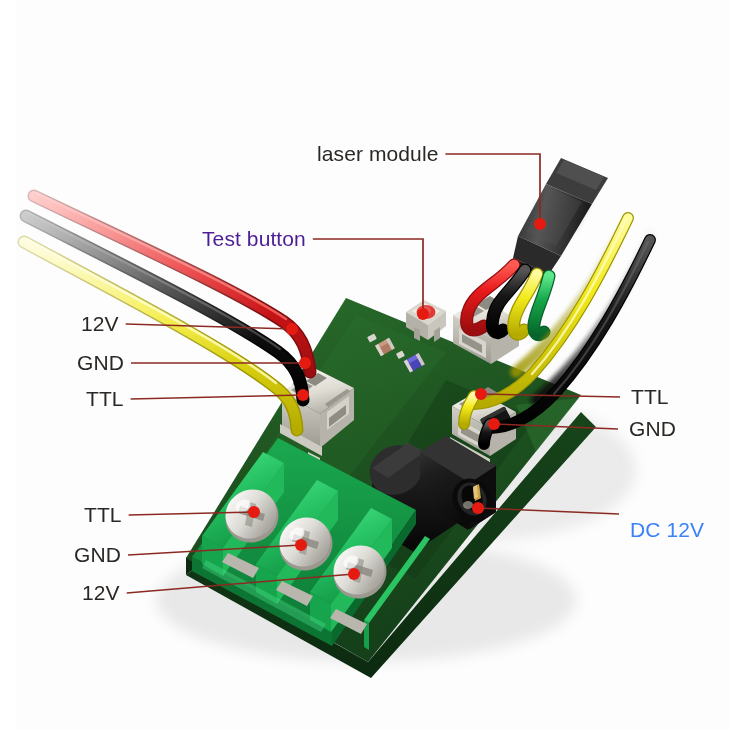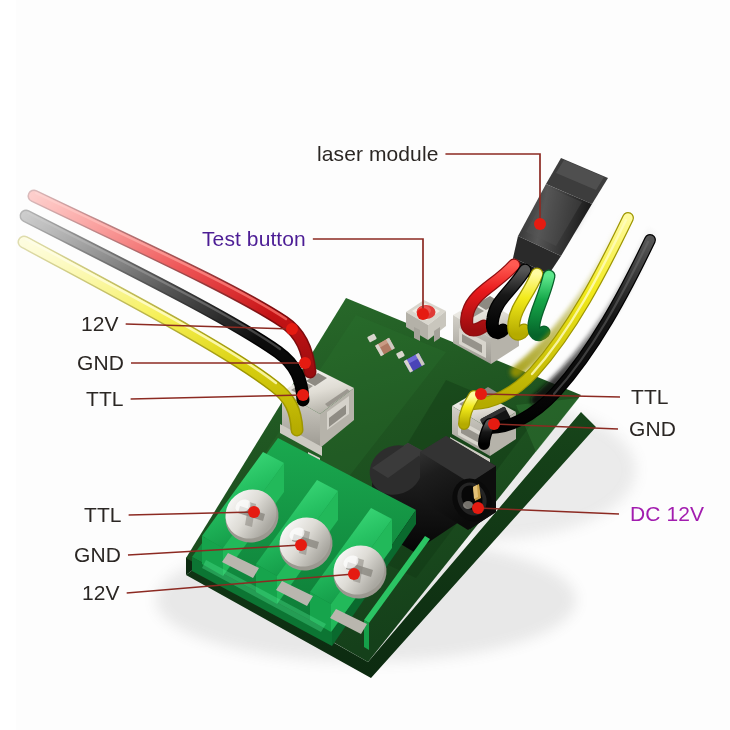--- a/index.html
+++ b/index.html
@@ -417,16 +417,16 @@
       <div class="lbl" style="left: 301px; top: 143px; color: rgb(43, 39, 36);">laser module</div>
       <div class="lbl" style="left: 186px; top: 228px; color: #4c1d95;">Test button</div>
       <div class="lbl" style="left: 65px; top: 313px; color: rgb(43, 39, 36);">12V</div>
       <div class="lbl" style="left: 61px; top: 352px; color: rgb(43, 39, 36);">GND</div>
       <div class="lbl" style="left: 70px; top: 388px; color: rgb(43, 39, 36);">TTL</div>
       <div class="lbl" style="left: 68px; top: 504px; color: rgb(43, 39, 36);">TTL</div>
       <div class="lbl" style="left: 58px; top: 544px; color: rgb(43, 39, 36);">GND</div>
       <div class="lbl" style="left: 66px; top: 582px; color: rgb(43, 39, 36);">12V</div>
       <div class="lbl" style="left: 615px; top: 386px; color: rgb(43, 39, 36);">TTL</div>
       <div class="lbl" style="left: 613px; top: 418px; color: rgb(43, 39, 36);">GND</div>
-      <div class="lbl" style="left: 614px; top: 503px; color: #a21caf;">DC 12V</div>
+      <div class="lbl" style="left: 614px; top: 519px; color: #3b82f6;">DC 12V</div>
     </div>
 
 </div>
 
 </body></html>

